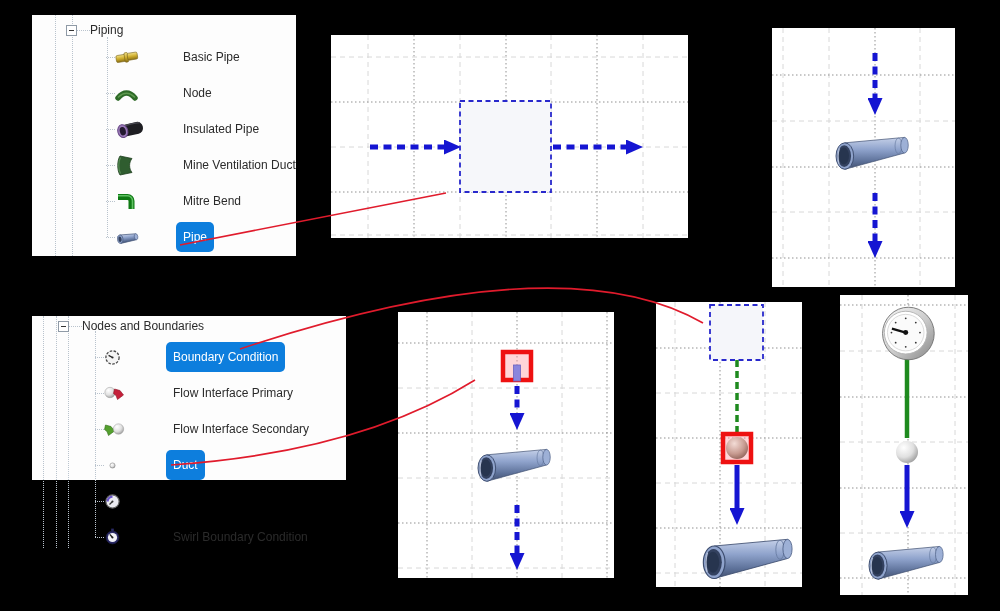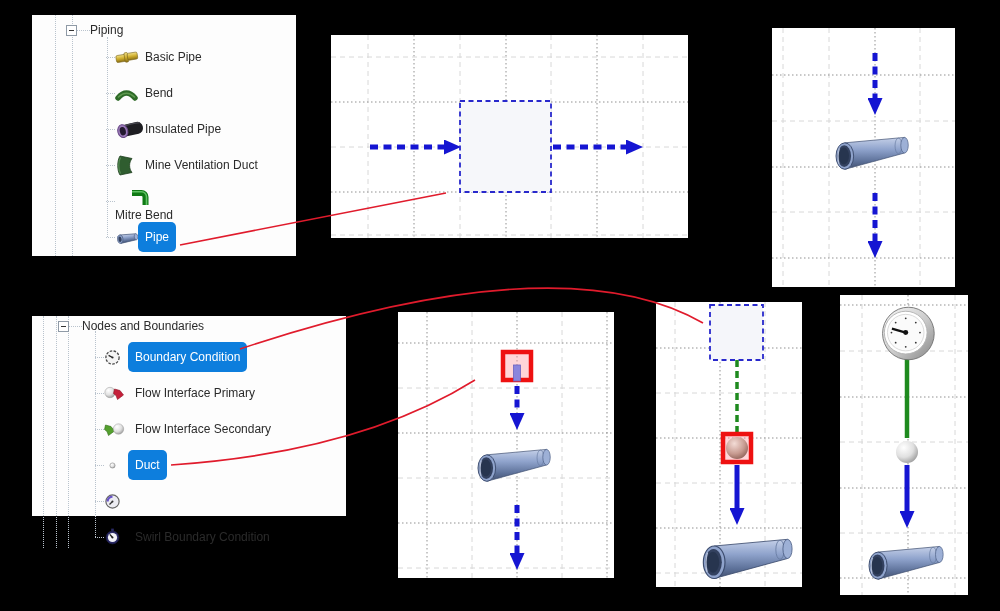--- a/index.html
+++ b/index.html
@@ -3,21 +3,21 @@
 <meta charset="utf-8">
 <style>
   html,body{margin:0;padding:0;background:#000;}
   #stage{position:relative;width:1000px;height:611px;background:#000;overflow:hidden;
          font-family:"Liberation Sans","DejaVu Sans",sans-serif;}
   .panel{position:absolute;background:#fdfdfd;z-index:10;}
   svg.panel{background:#ffffff;}
   
   .tree{font-size:12px;color:#2b2b2b;}
   .guide-v{position:absolute;width:0;border-left:1px dotted #b9c3cd;}
-  .trow{position:absolute;height:28px;display:flex;align-items:center;}
+  .trow{position:absolute;height:28px;display:flex;align-items:center;gap:38px;}
   .trow .icell{display:flex;align-items:center;justify-content:flex-start;flex:0 0 auto;}
   .trow.child::before{content:"";position:absolute;left:-9px;top:50%;width:9px;height:0;
                       border-top:1px dotted #b9c3cd;}
   .rootrow{position:absolute;display:flex;align-items:center;}
   .expand{width:11px;height:11px;background:#fff;border:1px solid #8f9aa6;box-sizing:border-box;
           position:relative;flex:0 0 auto;}
   .expand::after{content:"";position:absolute;left:2px;top:4px;width:5px;height:1px;background:#333;}
   .rstub{width:13px;height:0;border-top:1px dotted #b9c3cd;flex:0 0 auto;}
   .tlabel{white-space:nowrap;}
   .sel{background:#0d7edd;color:#fff;border-radius:5px;padding:8px 7px;margin:-8px 4px -8px -7px;}
@@ -115,21 +115,21 @@
         </span>
       <span class="tlabel">Basic Pipe</span>
     </div>
     <div class="trow child" style="left:83px;top:64px;">
       <span class="icell" style="width:30px;">
           <svg width="23" height="15">
             <path d="M3,12 Q11.5,2 20,12" fill="none" stroke="#2e6b28" stroke-width="5.5" stroke-linecap="round"></path>
             <path d="M3.5,11 Q11.5,3.5 19.5,11" fill="none" stroke="#5f9a50" stroke-width="1.6" stroke-linecap="round"></path>
           </svg>
         </span>
-      <span class="tlabel">Bend</span>
+      <span class="tlabel">Node</span>
     </div>
     <div class="trow child" style="left:83px;top:100px;">
       <span class="icell" style="width:30px;">
           <svg width="30" height="21">
             <g transform="rotate(-13 15 10)">
               <rect x="6" y="4.5" width="22" height="12" rx="5.5" fill="#1e1e22"></rect>
               <path d="M8,6 Q18,4.5 26,6" stroke="#4a4a52" stroke-width="1.4" fill="none"></path>
               <ellipse cx="7.5" cy="10.5" rx="5" ry="6.5" fill="#9a7ab8" stroke="#6a4a88" stroke-width="1"></ellipse>
               <ellipse cx="7.5" cy="10.5" rx="3" ry="4.3" fill="#241a30"></ellipse>
             </g>
@@ -139,21 +139,21 @@
     </div>
     <div class="trow child" style="left:83px;top:136px;">
       <span class="icell" style="width:30px;">
           <svg width="20" height="23">
             <path d="M5,2 C2,6.5 2,16.5 5,21 L17,18.5 C13.8,14.5 13.8,8.5 17,4.5 Z" fill="#2f5d2f" stroke="#1d3d1d" stroke-width="0.8"></path>
             <path d="M5.5,3.5 C3.2,7.5 3.2,15.5 5.5,19.5" stroke="#558a52" stroke-width="1.3" fill="none"></path>
           </svg>
         </span>
       <span class="tlabel">Mine Ventilation Duct</span>
     </div>
-    <div class="trow child" style="left:83px;top:172px;flex-direction:column;">
+    <div class="trow child" style="left:83px;top:172px;">
       <span class="icell" style="width:30px;">
           <svg width="21" height="21">
             <path d="M3,6 H12.5 a4,4 0 0 1 4,4 V18" fill="none" stroke="#0f7a14" stroke-width="6"></path>
             <path d="M3,4.8 H12.5 a5,5 0 0 1 5,5 V18" fill="none" stroke="#5fc163" stroke-width="1.6"></path>
           </svg>
         </span>
       <span class="tlabel">Mitre Bend</span>
     </div>
     <div class="trow child" style="left:83px;top:208px;">
       <span class="icell" style="width:30px;">
@@ -163,21 +163,21 @@
               <ellipse cx="21" cy="8" rx="1.8" ry="3" fill="#9db0d6" stroke="#4d5f85" stroke-width="0.6"></ellipse>
               <ellipse cx="5" cy="8.2" rx="2.7" ry="4.2" fill="#8fa3cc" stroke="#46587c" stroke-width="0.7"></ellipse>
               <ellipse cx="4.8" cy="8.2" rx="1.6" ry="2.8" fill="#33415f"></ellipse>
             </g>
           </svg>
         </span>
       <span class="tlabel sel">Pipe</span>
     </div>
   </div>
 
-  <div class="panel tree" style="left:32px;top:316px;width:314px;height:200px;">
+  <div class="panel tree" style="left:32px;top:316px;width:314px;height:164px;">
     <div class="guide-v" style="left:11px;top:0;height:232px;"></div>
     <div class="guide-v" style="left:24px;top:0;height:232px;"></div>
     <div class="guide-v" style="left:36px;top:0;height:232px;"></div>
     <div class="guide-v" style="left:63px;top:15px;height:206px;"></div>
 
     <div class="rootrow" style="left:26px;top:-1px;height:22px;">
       <span class="expand"></span>
       <span class="rstub"></span>
       <span class="tlabel">Nodes and Boundaries</span>
     </div>

